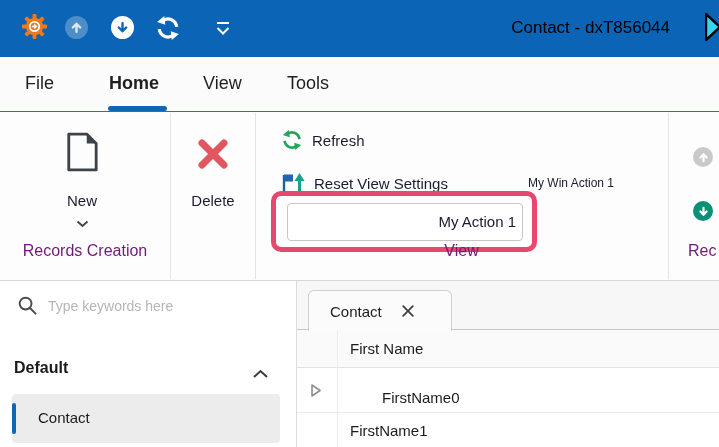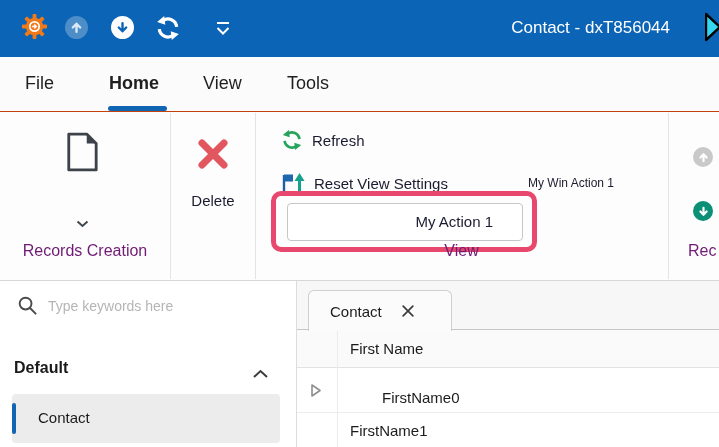--- a/index.html
+++ b/index.html
@@ -6,41 +6,41 @@
   body { font-family:"Liberation Sans", sans-serif; }
   .root { position:relative; width:719px; height:447px; overflow:hidden; background:#fff;
           font-family:"Liberation Sans", sans-serif; color:#1c1c1c; }
   .abs { position:absolute; }
 
   
   .titlebar { position:absolute; left:0; top:0; width:719px; height:57px; background:#0b64b5; }
   .tb-circle { position:absolute; width:23px; height:23px; border-radius:50%;
                display:flex; align-items:center; justify-content:center; }
   .tb-title { position:absolute; left:400px; top:18px; width:270px; text-align:right;
-              color:#ffffff; font-size:17px; }
+              color:#000000; font-size:17px; }
 
   
   .tabrow { position:absolute; left:0; top:57px; width:719px; height:55px; background:#fbfbfb;
             border-bottom:1px solid #c2410c; }
   .rtab { position:absolute; top:16px; font-size:18px; color:#1f1f1f; cursor:default; }
   .rtab.active { font-weight:bold; }
   .tab-underline { position:absolute; left:108px; top:49px; width:59px; height:5px;
                    background:#1166b4; border-radius:2.5px; }
 
   
   .ribbon { position:absolute; left:0; top:112px; width:719px; height:169px; background:#fdfdfd;
             border-bottom:1px solid #d8d8d8; }
   .vsep { position:absolute; top:1px; height:166px; width:1px; background:#e4e4e4; }
   .grp-label { position:absolute; top:130px; font-size:16px; color:#701a75; text-align:center; }
   .big-btn { position:absolute; width:84px; height:122px; top:14px; }
   .big-btn .lbl { position:absolute; left:0; top:66px; width:100%; text-align:center; font-size:15px; color:#1b1b2f; }
   .small-item { position:absolute; display:flex; align-items:center; gap:9px; font-size:15px; color:#1b1b2f; }
   .my-action-btn { position:absolute; left:287px; top:91px; width:236px; height:38px;
                    background:#ffffff; border:1px solid #c6c6c6; border-radius:4px;
-                   font-size:15px; color:#1b1b2f; text-align:right; padding-right:29px; line-height:36px; }
+                   font-size:15px; color:#1b1b2f; text-align:right; padding-right:6px; line-height:36px; }
   .highlight-box { position:absolute; left:271px; top:79px; width:266px; height:61px;
                    border:5px solid #e8486d; border-radius:10px; pointer-events:none; }
   .circ-btn { position:absolute; width:20px; height:20px; border-radius:50%;
               display:flex; align-items:center; justify-content:center; }
 
   
   .navpanel { position:absolute; left:0; top:281px; width:297px; height:166px; background:#ffffff;
               border-right:1px solid #dcdcdc; }
   .search-input { position:absolute; left:48px; top:11px; width:228px; height:28px; border:none; outline:none;
                   font-family:Liberation Sans, sans-serif; font-size:14px; color:#8b5cf6; background:transparent; }
@@ -143,20 +143,21 @@
     <div class="vsep" style="left:255px;"></div>
     <div class="vsep" style="left:668px;"></div>
 
     <div class="big-btn" style="left:40px;">
       <span class="abs" style="left:25px; top:5px;">
         <svg width="34" height="42" viewBox="0 0 36 44">
           <path d="M4 3 h19 l10 10 v28 h-29 z" fill="none" stroke="#3d434a" stroke-width="3" stroke-linejoin="round"></path>
           <path d="M23 3 l10 10 h-10 z" fill="#3d434a"></path>
         </svg>
       </span>
+      <span class="lbl">New</span>
       <span class="abs" style="left:36px; top:88px;">
         <svg width="13" height="8" viewBox="0 0 13 8">
           <path d="M1.5 1.5 L6.5 6 L11.5 1.5" fill="none" stroke="#40464d" stroke-width="2"></path>
         </svg>
       </span>
     </div>
     <div class="grp-label" style="left:0; width:170px;">Records Creation</div>
 
     <div class="big-btn" style="left:180px; width:66px;">
       <span class="abs" style="left:16px; top:11px;">

